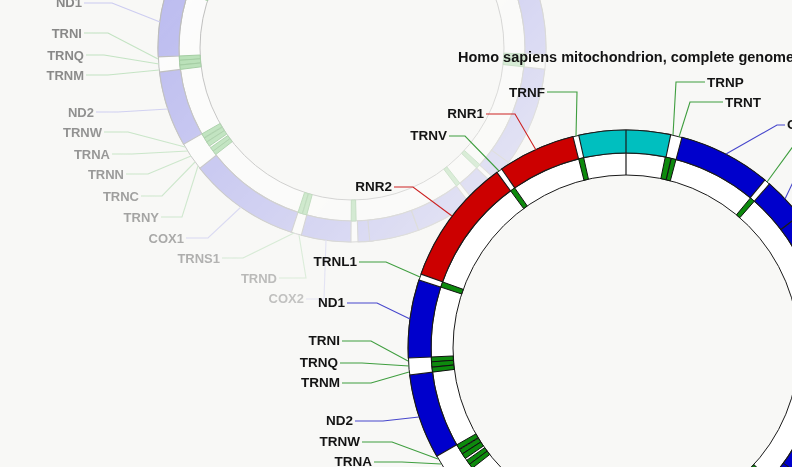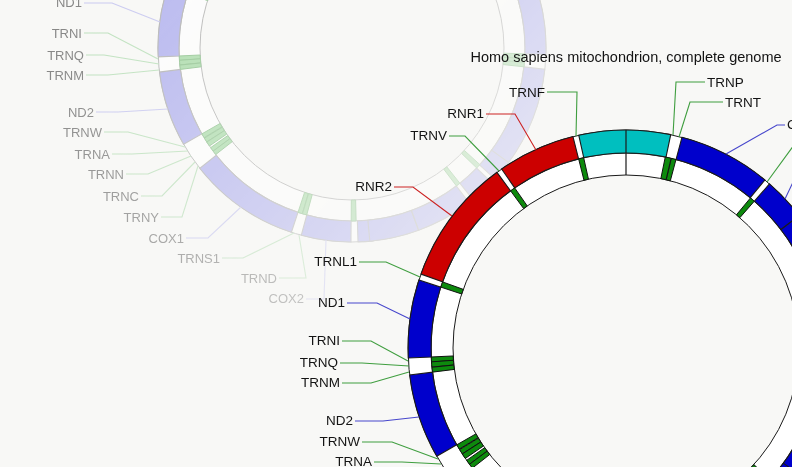--- a/index.html
+++ b/index.html
@@ -1,21 +1,21 @@
 <!DOCTYPE html>
 <html><head>
 <meta charset="utf-8">
 <style>
   html,body{margin:0;padding:0;}
   body{
     width:792px;height:467px;overflow:hidden;
     background:#f8f8f6;
     font-family:"Liberation Sans", sans-serif;
   }
-  #stage{position:relative;width:662px;height:467px;}
+  #stage{position:relative;width:662px;height:467px;font-weight:bold;}
   svg{display:block;position:absolute;left:0;top:0;}
   .title-text{
     font-family:"Liberation Sans", sans-serif;
     font-size:14.5px;
     fill:#131313;
   }
 </style>
 </head>
 <body>
 

